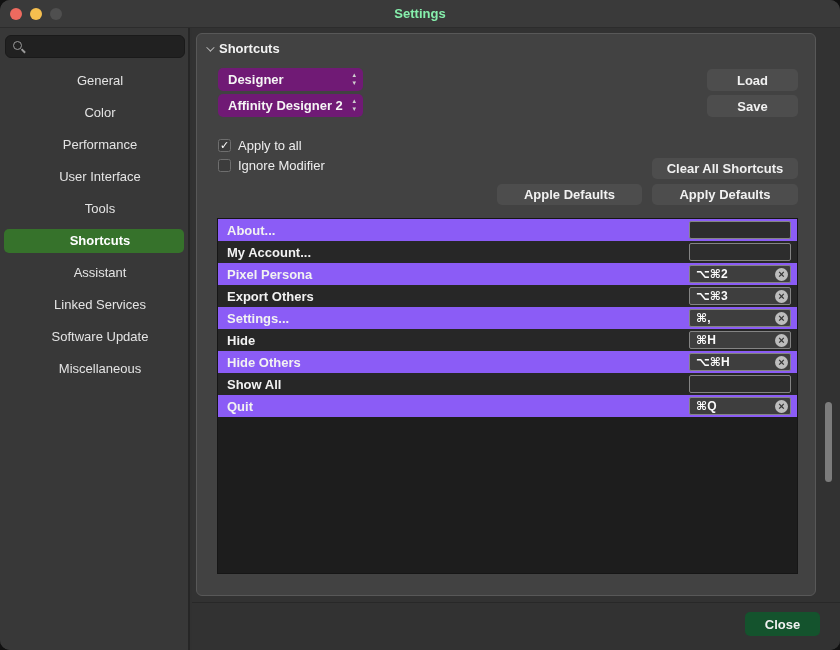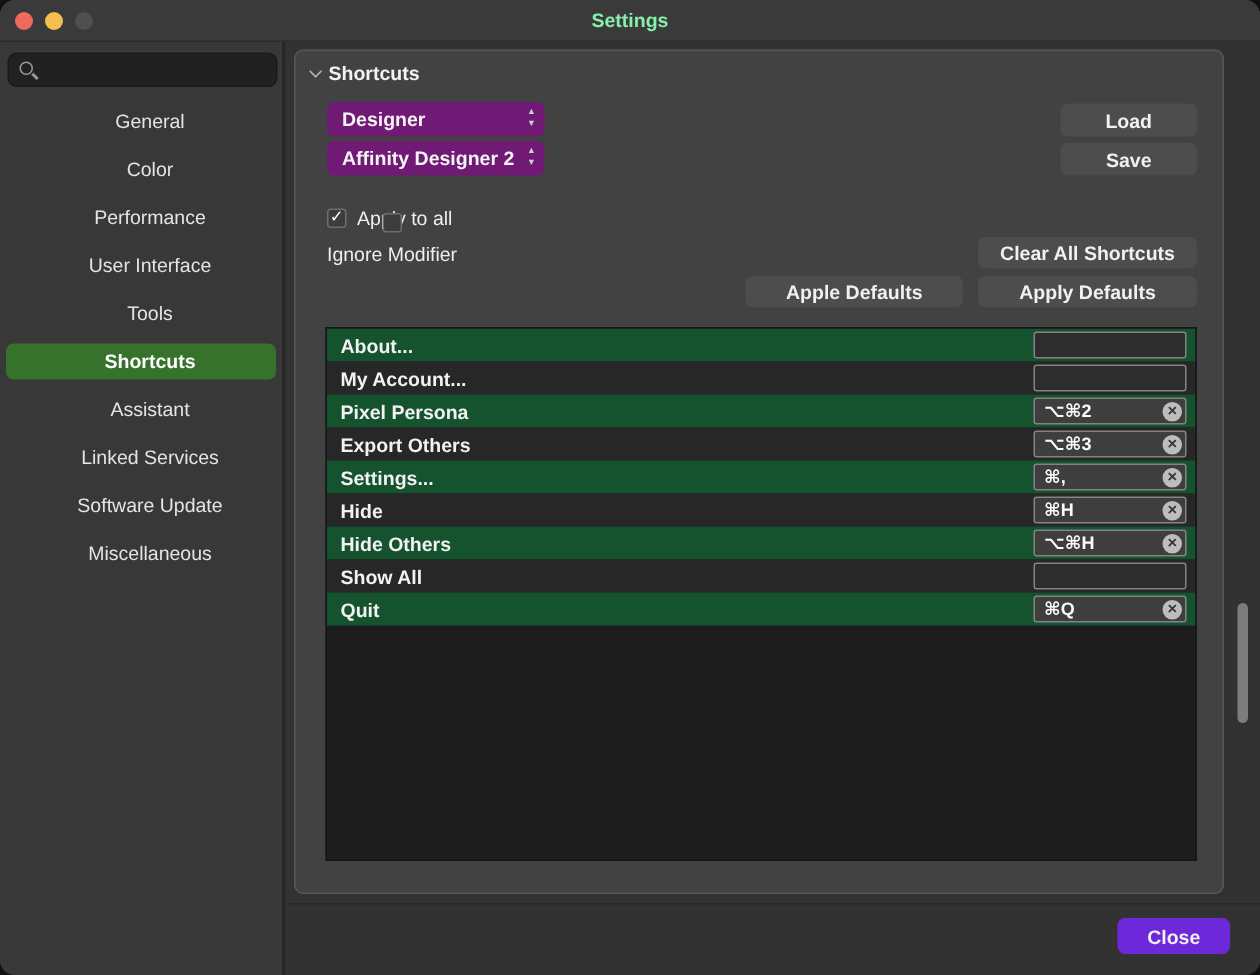--- a/index.html
+++ b/index.html
@@ -41,40 +41,40 @@
 
   .btn{background:#4d4d4d;border:none;border-radius:5px;color:#f1f1f1;font-size:13px;font-weight:600;
        display:flex;align-items:center;justify-content:center;padding:0;}
   .btn-load{position:absolute;left:510px;top:35px;width:91px;height:22px;}
   .btn-save{position:absolute;left:510px;top:61px;width:91px;height:22px;}
   .btn-clear{position:absolute;left:455px;top:124px;width:146px;height:21px;}
   .btn-apple{position:absolute;left:300px;top:150px;width:145px;height:21px;}
   .btn-serif{position:absolute;left:455px;top:150px;width:146px;height:21px;}
 
   .checkbox{position:absolute;left:21px;display:flex;align-items:center;gap:7px;color:#eeeeee;font-size:13px;}
-  .cb1{top:104px;} .cb2{top:108px;flex-direction:column;}
+  .cb1{top:104px;} .cb2{top:124px;}
   .cb-box{width:13px;height:13px;background:#3c3c3c;border:1px solid #6e6e6e;border-radius:2.5px;
           display:flex;align-items:center;justify-content:center;color:#fff;font-size:11px;line-height:11px;}
   .checkbox .check-icon{visibility:hidden;}
   .checkbox.checked .check-icon{visibility:visible;}
 
   
   .table{position:absolute;left:20px;top:184px;width:581px;height:356px;background:#1d1d1d;border:1px solid #161616;overflow:hidden;}
-  .row{height:22px;display:flex;align-items:center;background:#14532d;}
+  .row{height:22px;display:flex;align-items:center;background:#8b5cf6;}
   .row:nth-child(even){background:#272727;}
   .row-label{flex:1;padding-left:9px;color:#f2f2f2;font-size:13px;font-weight:600;}
   .shortcut-field{position:relative;width:102px;height:18px;margin-right:6px;background:#3e3e3e;
                   border:1px solid #848484;border-radius:2px;display:flex;align-items:center;}
   .shortcut-field.empty{background:#2d2d2d;}
   .shortcut-text{padding-left:6px;color:#fbfbfb;font-size:12px;font-weight:700;}
   .clear-circle{position:absolute;right:2px;top:2px;width:13px;height:13px;border-radius:50%;background:#bdbdbd;
                 color:#353535;font-size:11px;font-weight:700;line-height:13px;text-align:center;}
 
   
-  .btn-close{position:absolute;left:553px;top:584px;width:75px;height:24px;background:#6d28d9;font-weight:700;}
+  .btn-close{position:absolute;left:553px;top:584px;width:75px;height:24px;background:#14532d;font-weight:700;}
 </style>
 </head>
 <body>
 
 <div class="window">
 
   <div class="titlebar">
     <div class="traffic">
       <span class="tl" style="background:#ee6a5f"></span>
       <span class="tl" style="background:#f5bf4f"></span>

